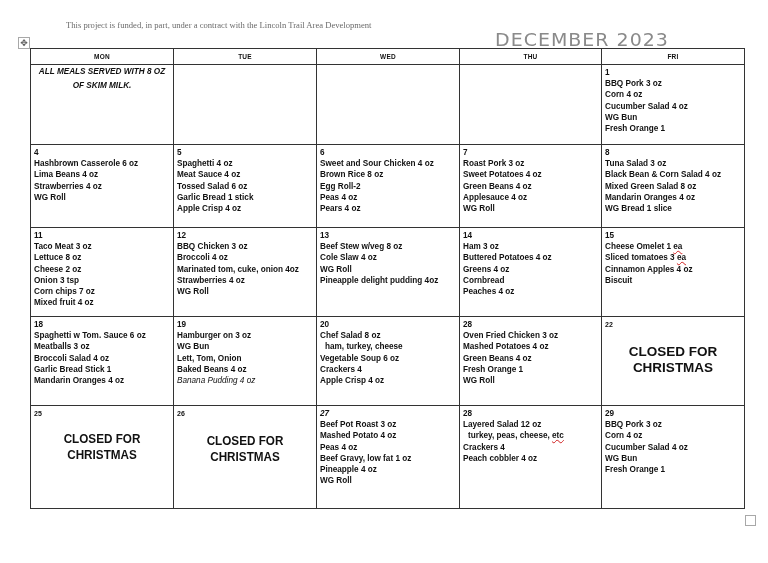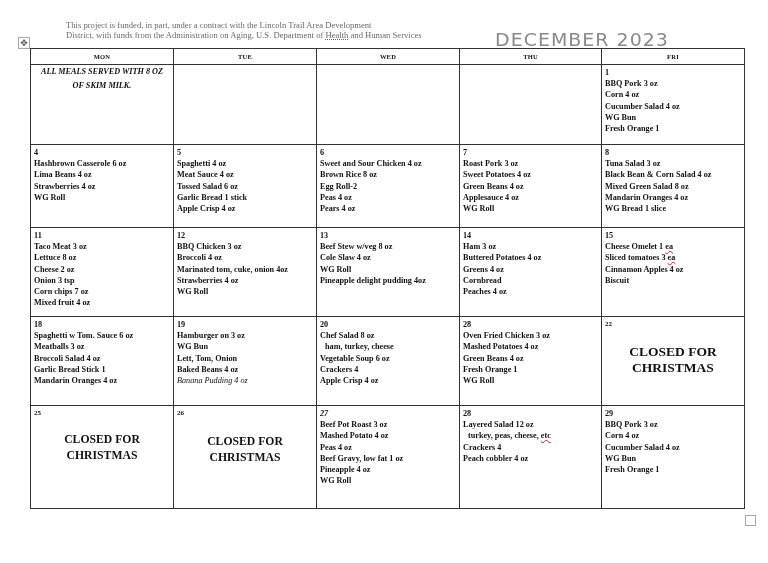--- a/index.html
+++ b/index.html
@@ -3,21 +3,21 @@
 <meta charset="utf-8">
 <style>
   html, body { margin: 0; padding: 0; background: #ffffff; }
   body { width: 768px; height: 563px; position: relative; overflow: hidden; font-family: "Liberation Sans", sans-serif; color: #111; }
   .funding { position: absolute; left: 66px; top: 8px; font-family: "Liberation Serif", serif; font-size: 8.6px; color: #6b6b6b; line-height: 10px; margin-top: 12px; }
   .funding .squiggle { text-decoration: underline dotted #4a5fd0; }
   .month-title { position: absolute; left: 495px; top: 29px; font-family: "DejaVu Sans", sans-serif; font-size: 19px; color: #8a8a8a; letter-spacing: 1px; font-weight: normal; transform: scaleY(0.9); }
   .move-handle { position: absolute; left: 18px; top: 37px; width: 10px; height: 10px; border: 1px solid #a8a8a8; background: #fff; font-size: 9px; line-height: 10px; text-align: center; color: #555; }
   .resize-handle { position: absolute; left: 745px; top: 515px; width: 9px; height: 9px; border: 1px solid #a8a8a8; background: #fff; }
   table.cal { position: absolute; left: 30px; top: 48px; width: 714px; border-collapse: collapse; table-layout: fixed; }
-  table.cal td, table.cal th { border: 1px solid #333; vertical-align: top; padding: 0; font-family: Liberation Serif, serif; }
+  table.cal td, table.cal th { border: 1px solid #333; vertical-align: top; padding: 0; }
   table.cal th { height: 15px; font-size: 6.5px; font-weight: bold; text-align: center; vertical-align: middle; letter-spacing: 0.2px; }
   .cell { padding: 2px 3px; font-size: 8.2px; font-weight: bold; line-height: 11.2px; }
   .cell .num { display: block; }
   .cell .item { display: block; white-space: nowrap; }
   .cell .item.indent { padding-left: 5px; }
   .cell .item.italic { font-style: italic; }
   .spell { text-decoration: underline wavy #d02020; text-decoration-thickness: 1px; }
   .r1 { height: 80px; }
   .r2 { height: 83px; }
   .r3 { height: 89px; }
@@ -26,21 +26,20 @@
   .note { display: flex; align-items: center; justify-content: center; height: 100%; text-align: center; font-style: italic; font-weight: bold; font-size: 8.2px; line-height: 14px; }
   .closed { text-align: center; font-weight: bold; font-size: 13px; line-height: 16px; margin-top: 14px; }
   .closed.narrow { transform: scaleX(0.9); }
   .num.small { font-size: 7px; }
 </style>
 </head>
 <body>
 
 <div class="funding">
   <div>This project is funded, in part, under a contract with the Lincoln Trail Area Development</div>
-  <div><span>District, with funds from the Administration on Aging, U.S. Department of </span><span class="squiggle">Health</span><span> and Human Services</span></div>
 </div>
 
 <div class="month-title">DECEMBER 2023</div>
 
 <div class="move-handle">✥</div>
 
 <table class="cal">
   <colgroup>
     <col style="width:143px">
       <col style="width:143px">

